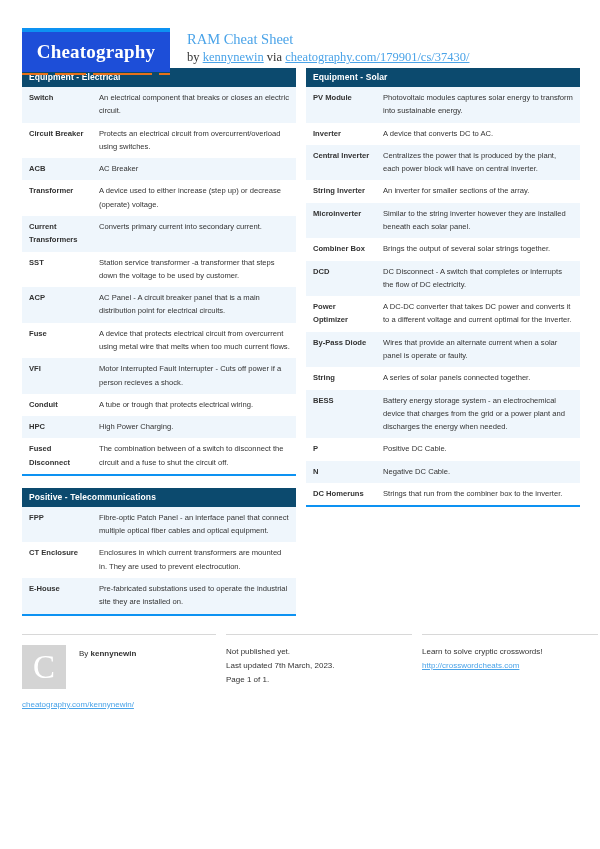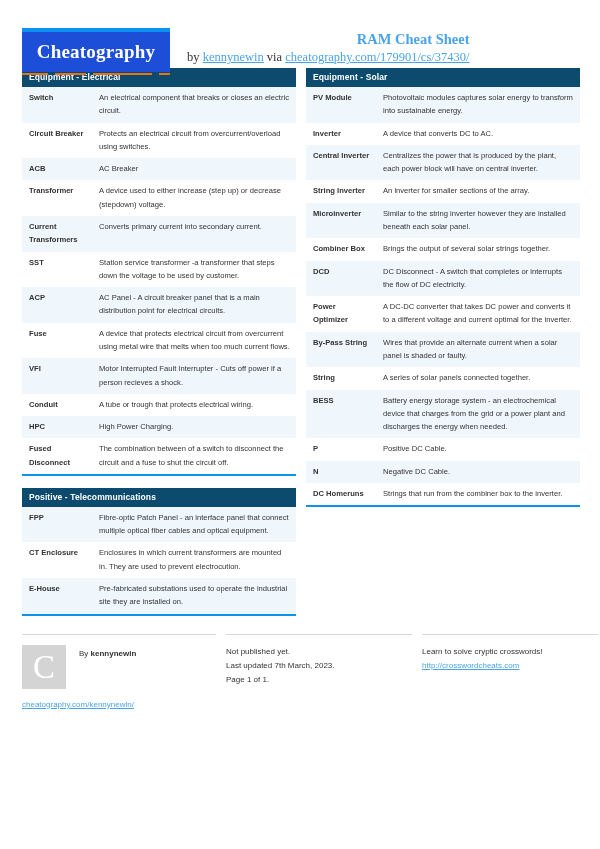--- a/index.html
+++ b/index.html
@@ -52,24 +52,23 @@
       #e8711a 0 26px, transparent 26px 33px, #e8711a 33px 64px,
       transparent 64px 71px, #e8711a 71px 104px);
   }
   .titles {
     margin-left: 17px;
     padding-top: 2px;
     font-family: "Liberation Serif", serif;
   }
   .sheet-title {
     font-size: 14.5px;
-    font-weight: bold;
+    font-weight: normal;
     color: #4aa3e8;
     line-height: 1.25;
-    text-align: right;
   }
   .byline {
     font-size: 12.5px;
     color: #333;
     line-height: 1.4;
     margin-top: 1px;
   }
   .byline .lnk { color: #4aa3e8; }
 
   
@@ -171,21 +170,21 @@
               <tr>
                 <td class="k">Circuit Breaker</td>
                 <td class="v">Protects an electrical circuit from overcurrent/overload using switches.</td>
               </tr>
               <tr>
                 <td class="k">ACB</td>
                 <td class="v">AC Breaker</td>
               </tr>
               <tr>
                 <td class="k">Transformer</td>
-                <td class="v">A device used to either increase (step up) or decrease (stepdown) voltage.</td>
+                <td class="v">A device used to either increase (step up) or decrease (operate) voltage.</td>
               </tr>
               <tr>
                 <td class="k">Current Transformers</td>
                 <td class="v">Converts primary current into secondary current.</td>
               </tr>
               <tr>
                 <td class="k">SST</td>
                 <td class="v">Station service transformer -a transformer that steps down the voltage to be used by customer.</td>
               </tr>
               <tr>
@@ -266,22 +265,22 @@
               </tr>
               <tr>
                 <td class="k">DCD</td>
                 <td class="v">DC Disconnect - A switch that completes or interrupts the flow of DC electricity.</td>
               </tr>
               <tr>
                 <td class="k">Power Optimizer</td>
                 <td class="v">A DC-DC converter that takes DC power and converts it to a different voltage and current optimal for the inverter.</td>
               </tr>
               <tr>
-                <td class="k">By-Pass String</td>
-                <td class="v">Wires that provide an alternate current when a solar panel is shaded or faulty.</td>
+                <td class="k">By-Pass Diode</td>
+                <td class="v">Wires that provide an alternate current when a solar panel is operate or faulty.</td>
               </tr>
               <tr>
                 <td class="k">String</td>
                 <td class="v">A series of solar panels connected together.</td>
               </tr>
               <tr>
                 <td class="k">BESS</td>
                 <td class="v">Battery energy storage system - an electrochemical device that charges from the grid or a power plant and discharges the energy when needed.</td>
               </tr>
               <tr>

